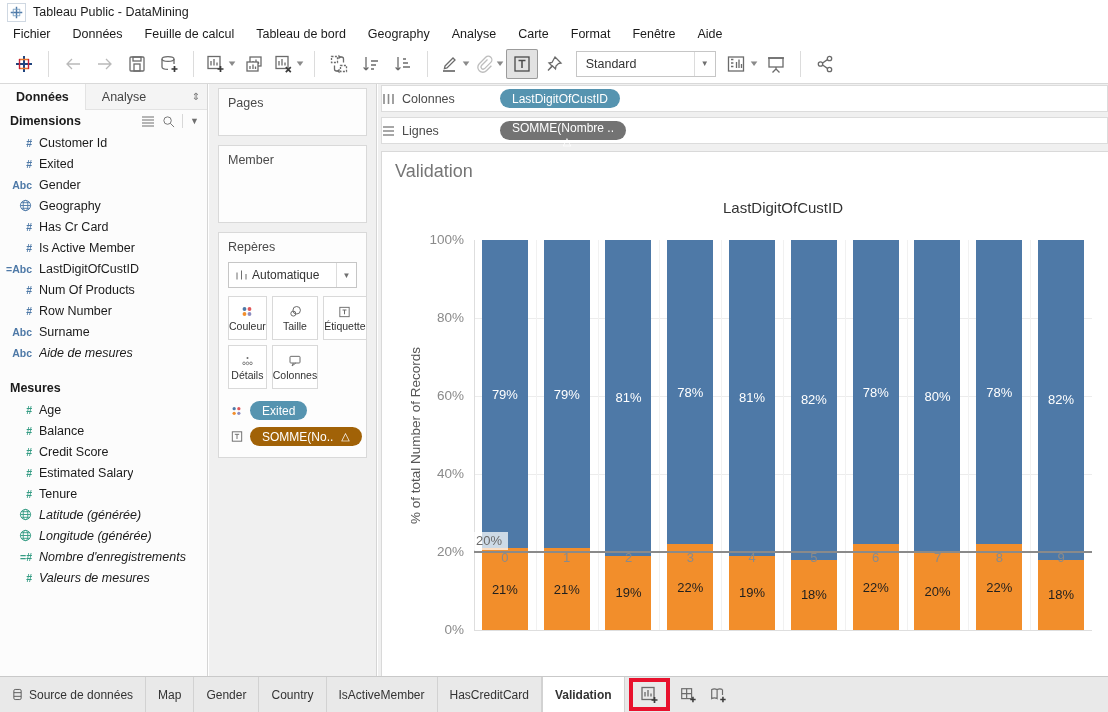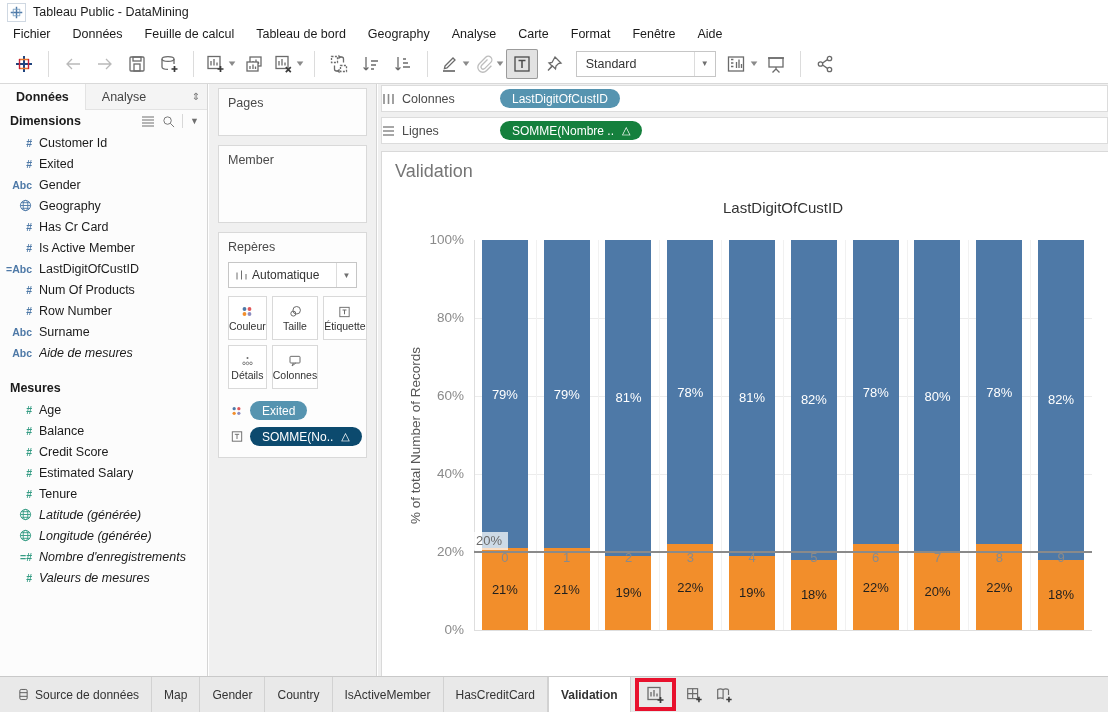--- a/index.html
+++ b/index.html
@@ -91,21 +91,21 @@
   .bar{position:absolute;left:50%;transform:translateX(-50%);width:46px;top:0;bottom:0;}
   .seg{position:absolute;left:0;width:100%;display:flex;align-items:center;justify-content:center;font-size:13px;}
   .seg.top{top:0;color:#fff;}
   .seg.bottom{bottom:0;color:#1f1f1f;}
   .refline{position:absolute;left:0;width:100%;height:2px;background:#8a8a8a;z-index:5;}
   .reflabel{position:absolute;left:0;z-index:6;background:rgba(255,255,255,0.72);color:#6b6b6b;
             font-size:13px;padding:1px 6px 2px 2px;}
   .xtick{position:absolute;top:398px;text-align:center;font-size:13px;color:#8a8a8a;}
   
   .tabbar{position:absolute;left:0;right:0;bottom:0;height:36px;background:#e9e9e9;border-top:1px solid #c9c9c9;
-          display:flex;align-items:stretch;font-size:12px;color:#333;box-sizing:border-box;padding-left:6px;}
+          display:flex;align-items:stretch;font-size:12px;color:#333;box-sizing:border-box;padding-left:0;}
   .tab{display:flex;align-items:center;gap:6px;padding:0 12px;border-right:1px solid #d2d2d2;white-space:nowrap;}
   .tab.active{background:#fff;font-weight:bold;border-left:1px solid #d2d2d2;}
   .newbtns{display:flex;align-items:center;margin-left:2px;}
   .newbtn{width:30px;height:28px;display:flex;align-items:center;justify-content:center;}
   .red-annotation{border:4px solid #e8112d;display:flex;align-items:center;justify-content:center;
                   width:33px;height:25px;margin:0 3px 0 2px;}
   svg{display:block;}
 </style>
 </head>
 <body>
@@ -532,21 +532,21 @@
               <span>Exited</span>
             </span>
           </div>
           <div class="mark-pill-row">
             <span class="legend-ic">
               <svg width="14" height="13" viewBox="0 0 18 18" fill="none" stroke="#6b6b6b" stroke-width="1.3">
                 <rect x="2.5" y="2.5" width="13" height="13"></rect>
                 <path d="M6 6h6M9 6v6.5"></path>
               </svg>
             </span>
-            <span class="pill" style="background: #0c4a6e;">
+            <span class="pill" style="background: #a16207;">
               <span>SOMME(No..</span>
               <span class="pill-delta">△</span>
             </span>
           </div>
         </div>
     </div>
   </div>
 
   <div class="right">
     <div class="shelf columns">
@@ -564,21 +564,21 @@
     </div>
     <div class="shelf rows">
       <span class="shelf-label">
         <span>
             <svg width="13" height="12" viewBox="0 0 13 12" stroke="#8a8a8a" fill="none" stroke-width="1.6">
               <path d="M1 2h11M1 6h11M1 10h11"></path>
             </svg>
           </span>
         <span>Lignes</span>
       </span>
-      <span id="rows-pills"><span class="pill" style="background: #15803d;">
+      <span id="rows-pills"><span class="pill" style="background: #737373; flex-direction: column;">
             <span>SOMME(Nombre ..</span>
             <span class="pill-delta">△</span>
           </span></span>
     </div>
 
     <div class="chart">
       <div class="sheet-title">Validation</div>
       <div class="col-header">LastDigitOfCustID</div>
       <div class="y-axis-title">% of total Number of Records</div>
       <div class="plot" id="plot">

